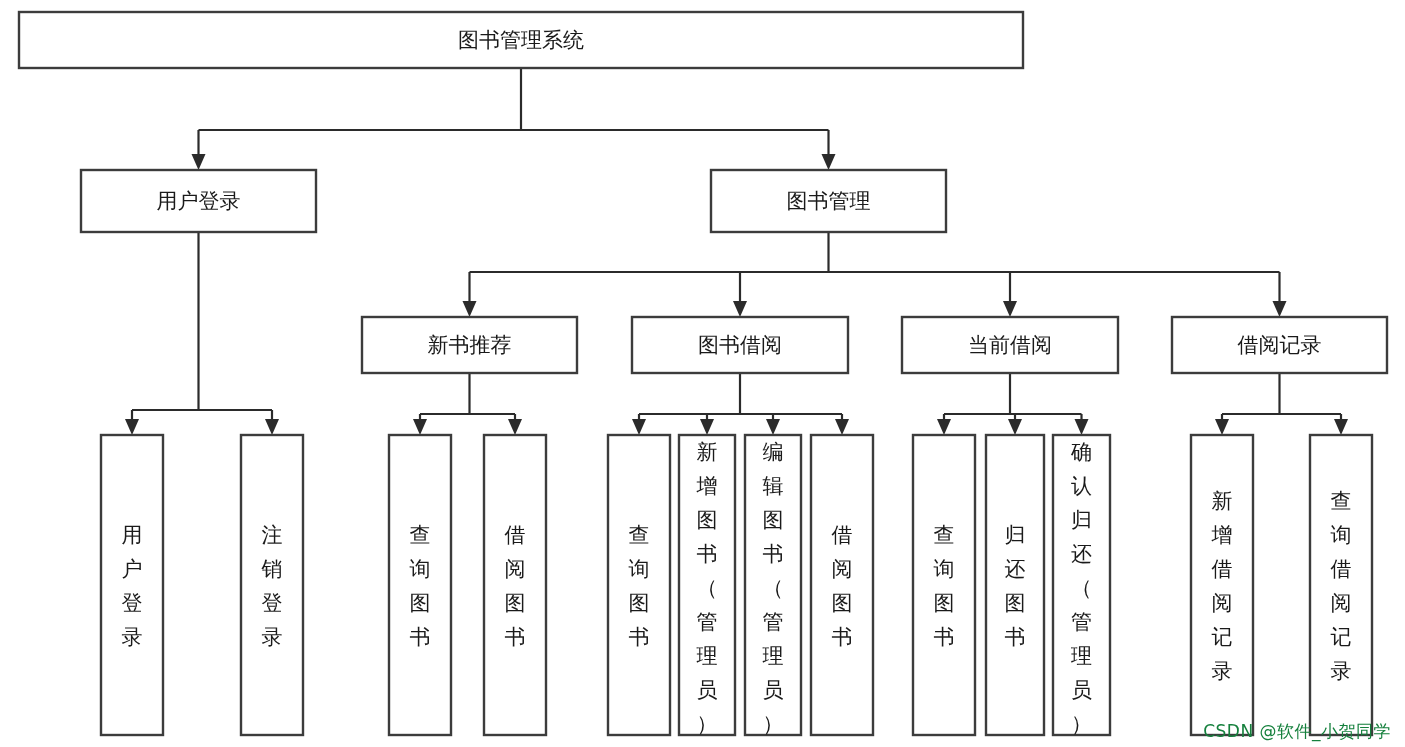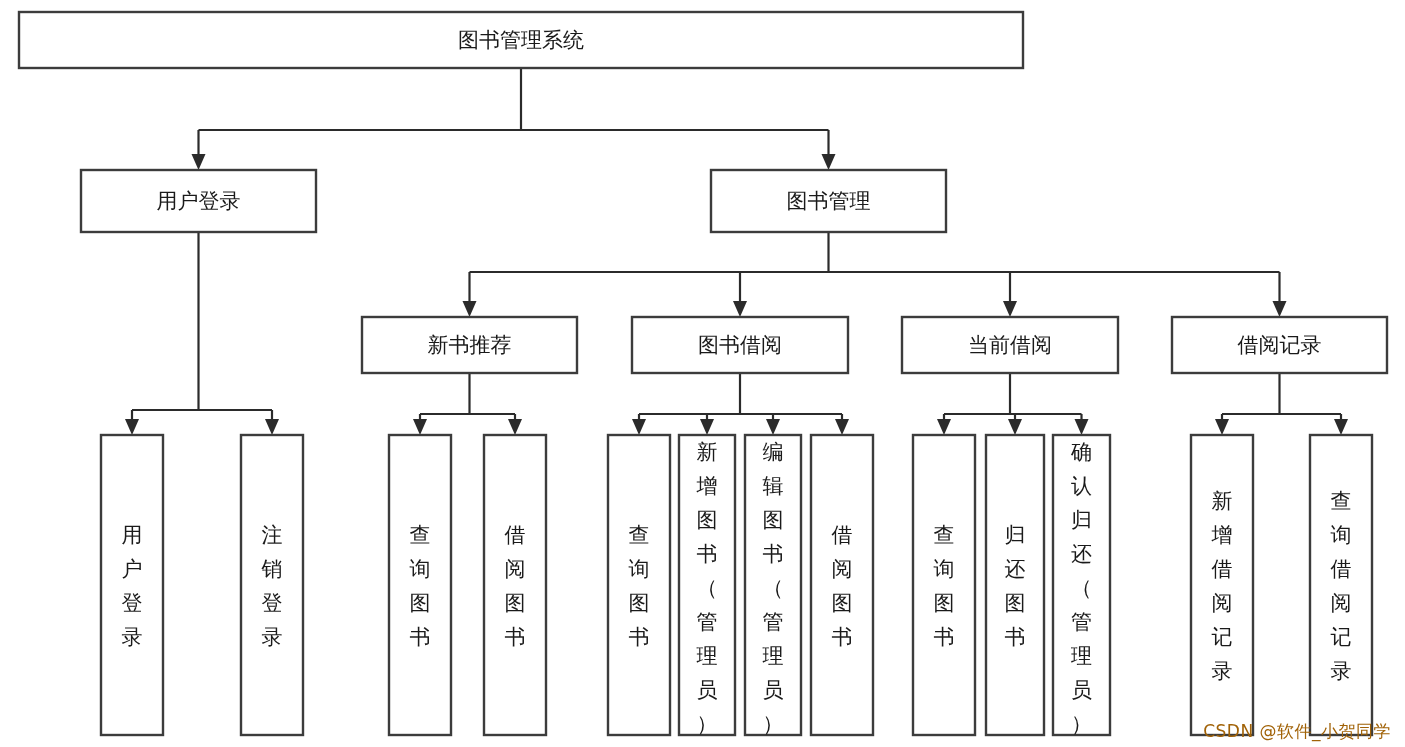--- a/index.html
+++ b/index.html
@@ -54,21 +54,21 @@
     font-size: 21px;
     fill: #1a1a1a;
     text-anchor: middle;
   }
   .watermark {
     position: absolute;
     right: 14px;
     bottom: 4px;
     font-family: "DejaVu Sans", "Liberation Sans", sans-serif;
     font-size: 17px;
-    color: #a16207;
+    color: #15803d;
     letter-spacing: 0.5px;
     white-space: nowrap;
     pointer-events: none;
   }
 </style>
 </head>
 <body>
 
 <div id="diagram-root">
 

